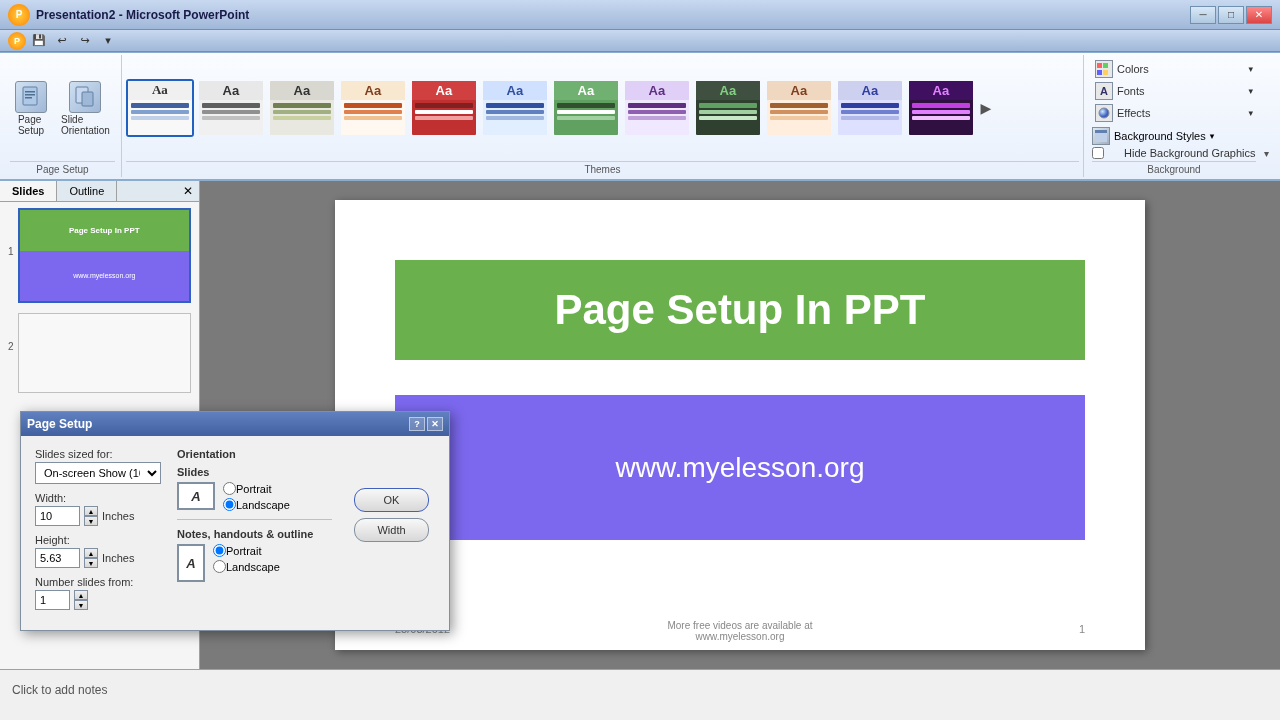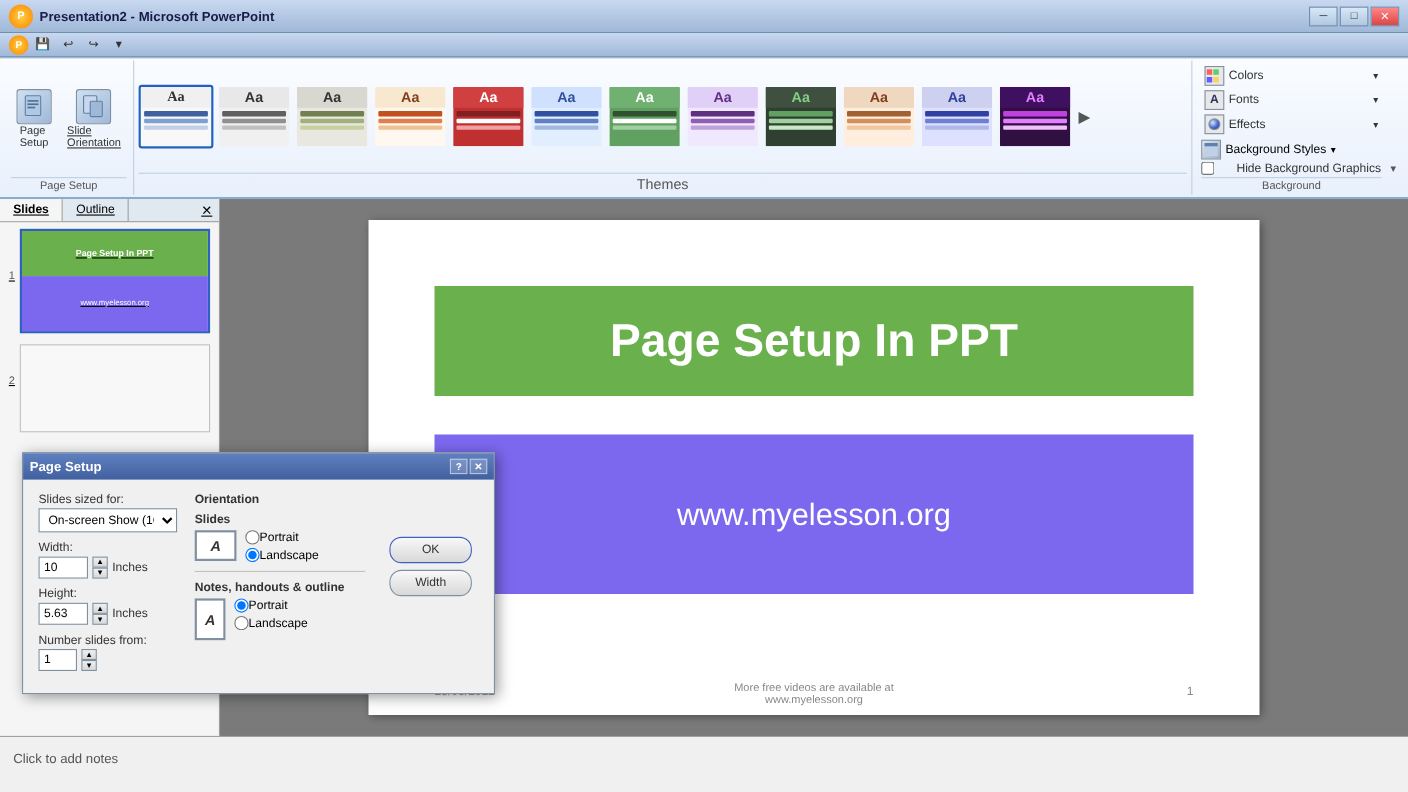--- a/index.html
+++ b/index.html
@@ -183,21 +183,21 @@
       display: flex;
       flex-direction: column;
       gap: 2px;
       padding: 3px;
     }
     .theme-stripe {
       height: 4px;
       border-radius: 1px;
     }
     .themes-label {
-      font-size: 13px;
+      font-size: 10px;
       color: #555;
       margin-top: 2px;
       padding-top: 2px;
       border-top: 1px solid #c0d0e0;
       text-align: center;
     }
 
     
     .background-group {
       display: flex;
@@ -586,21 +586,21 @@
           </div>
           <span style="font-size:10px;">Page<br>Setup</span>
         </div>
         <div class="ribbon-btn-large">
           <div class="btn-icon">
             <svg width="24" height="24" viewBox="0 0 24 24" fill="none">
               <rect x="3" y="2" width="12" height="16" rx="1" fill="#c8d8f0" stroke="#6080a0" stroke-width="1"></rect>
               <rect x="9" y="7" width="11" height="14" rx="1" fill="#a0b8d8" stroke="#6080a0" stroke-width="1"></rect>
             </svg>
           </div>
-          <span style="font-size:10px;text-decoration:underline;">Slide<br>Orientation</span>
+          <span style="font-size:10px;">Slide<br>Orientation</span>
         </div>
       </div>
       <div class="ribbon-group-label">Page Setup</div>
     </div>
 
     <div class="themes-area">
       <div class="themes-row">
 
         <div class="theme-item selected">
           <div class="theme-preview" style="background:#f8f8f8;">
@@ -777,21 +777,21 @@
           <span style="font-size:11px;padding-left:16px;">Hide Background Graphics</span>
         </div>
       </div>
       <div class="ribbon-group-label">Background</div>
     </div>
 
     <div style="width:12px;display:flex;align-items:flex-end;padding-bottom:18px;cursor:pointer;font-size:10px;color:#555;">▾</div>
   </div>
 </div>
 
-<div class="workspace" style="height:calc(720px - 30px - 22px - 114px - 40px - 26px); position:relative;text-decoration:underline;">
+<div class="workspace" style="height:calc(720px - 30px - 22px - 114px - 40px - 26px); position:relative;">
 
   <div class="slides-panel">
     <div class="slides-tabs">
       <div class="slides-tab active">Slides</div>
       <div class="slides-tab">Outline</div>
       <div class="panel-close">✕</div>
     </div>
 
     <div style="padding:6px 8px;display:flex;align-items:flex-start;gap:4px;">
       <span style="font-size:10px;color:#555;margin-top:38px;">1</span>

